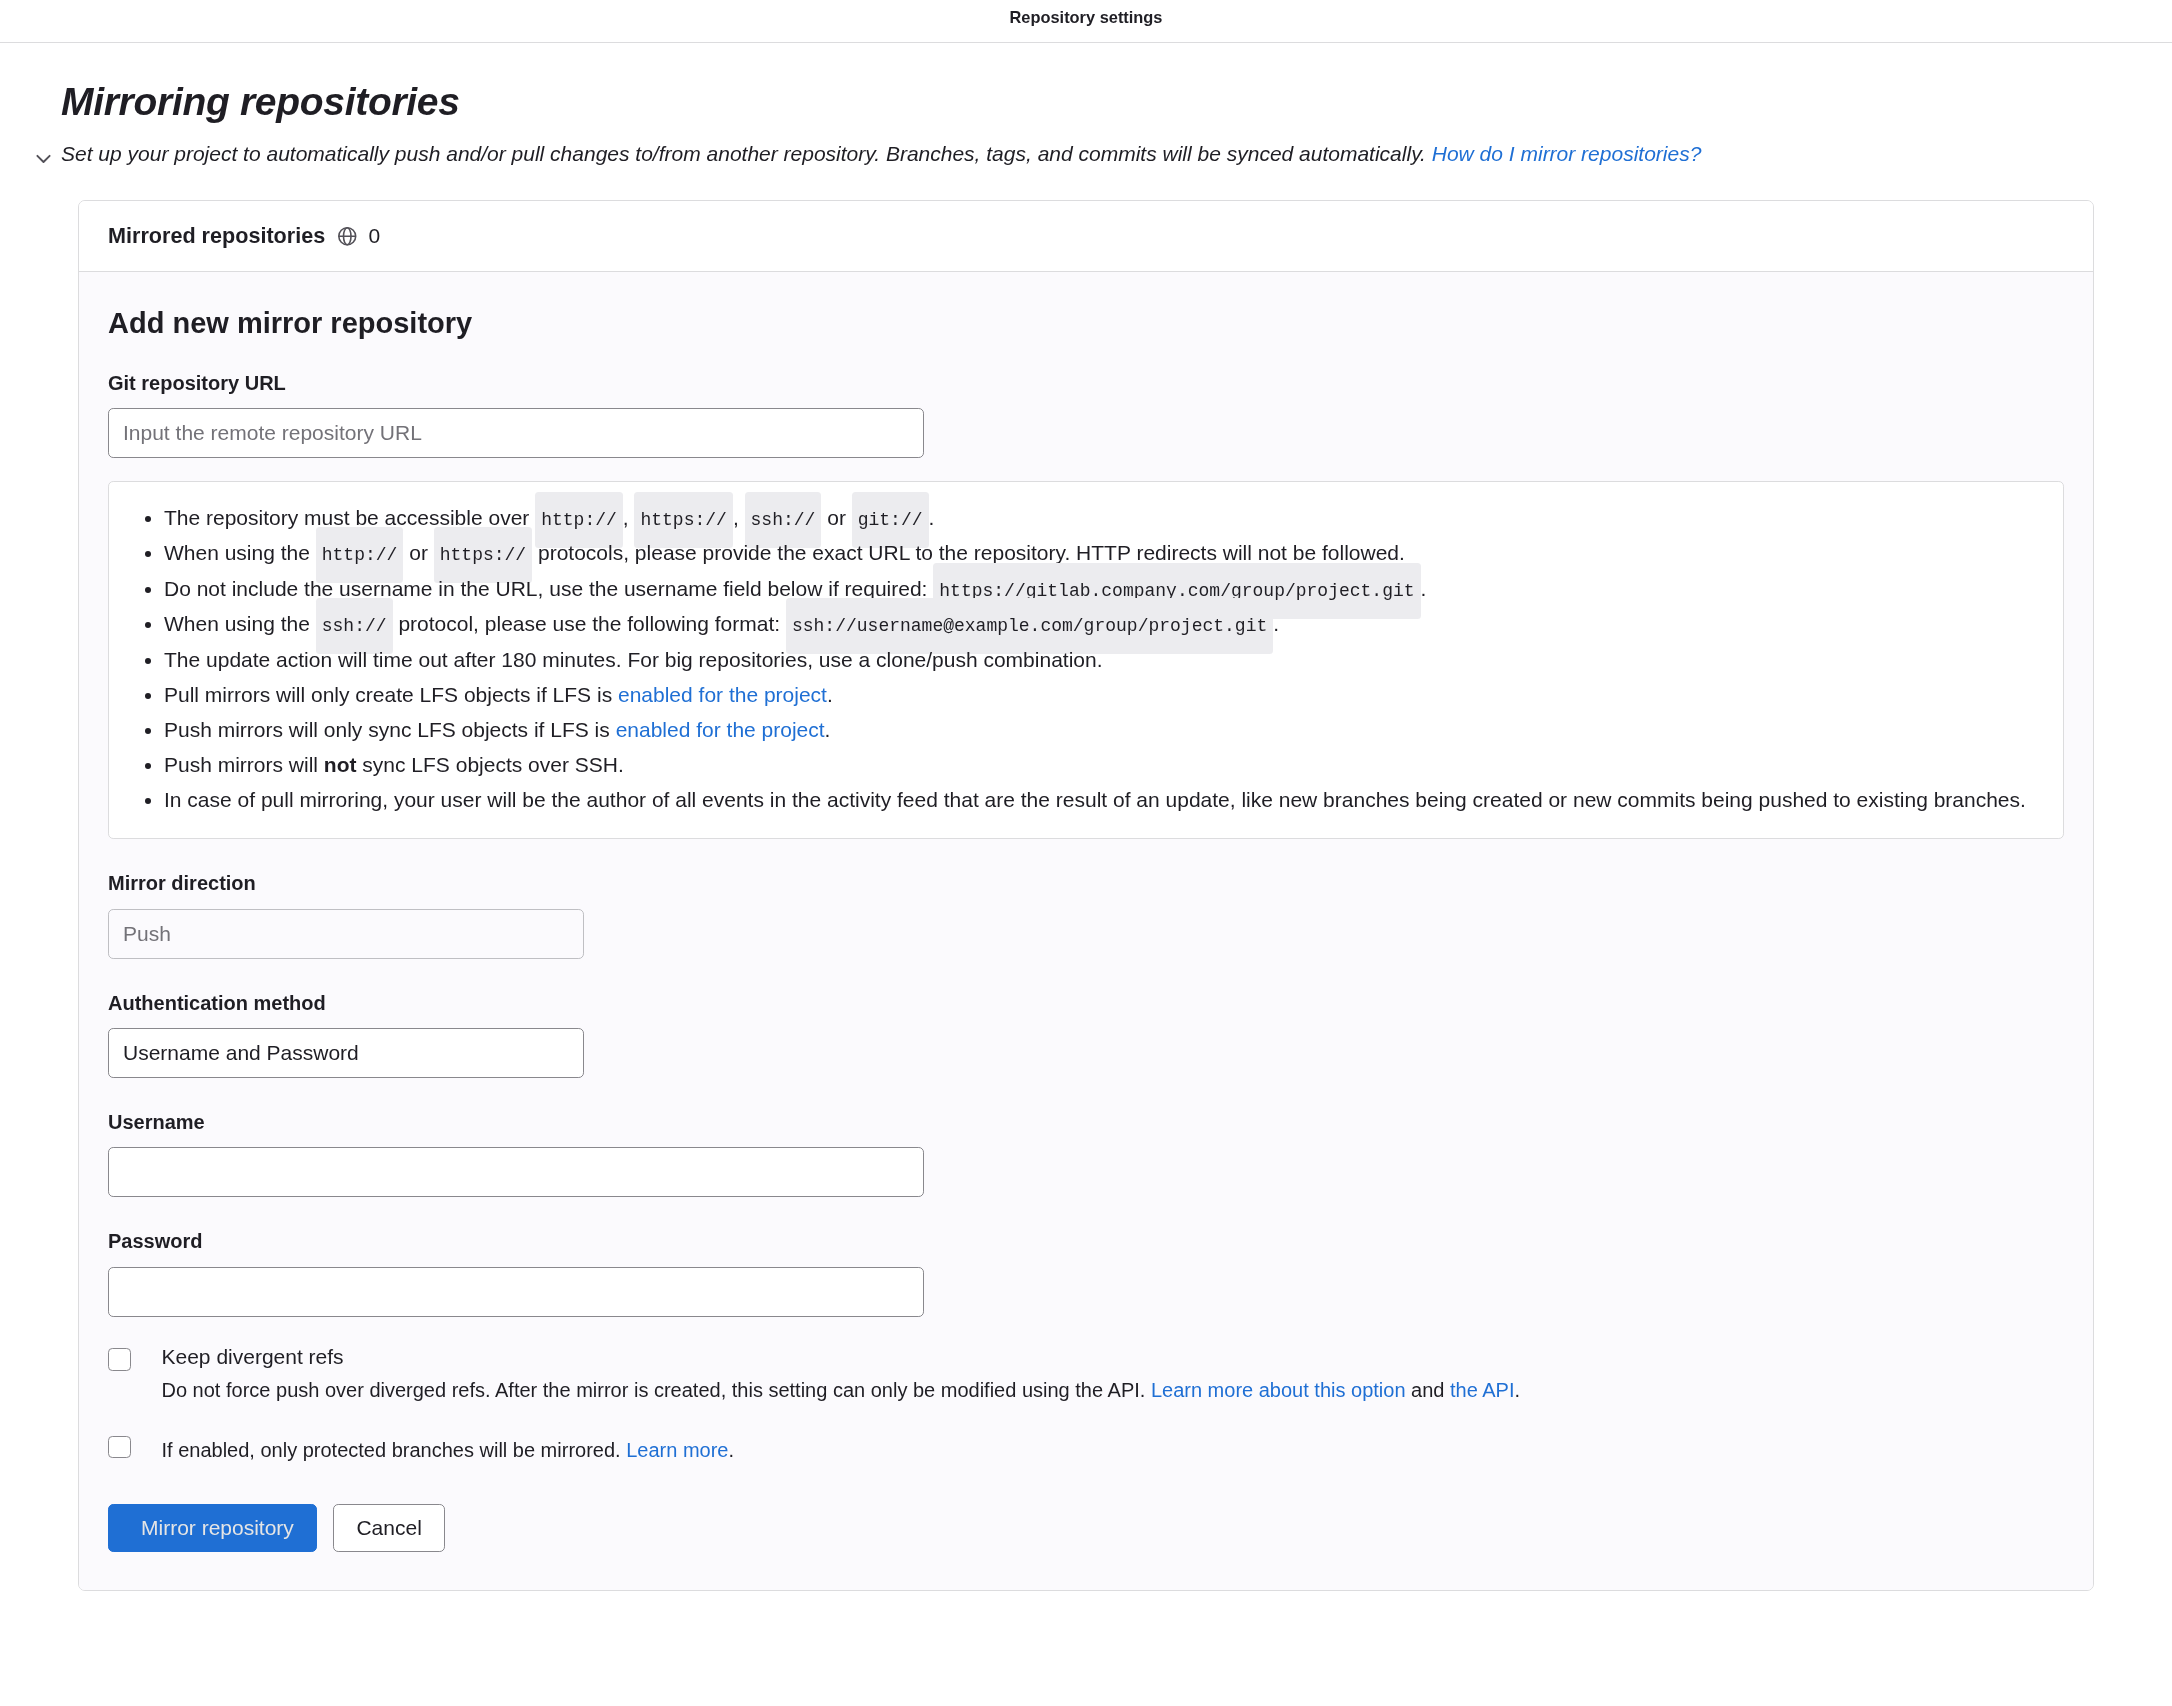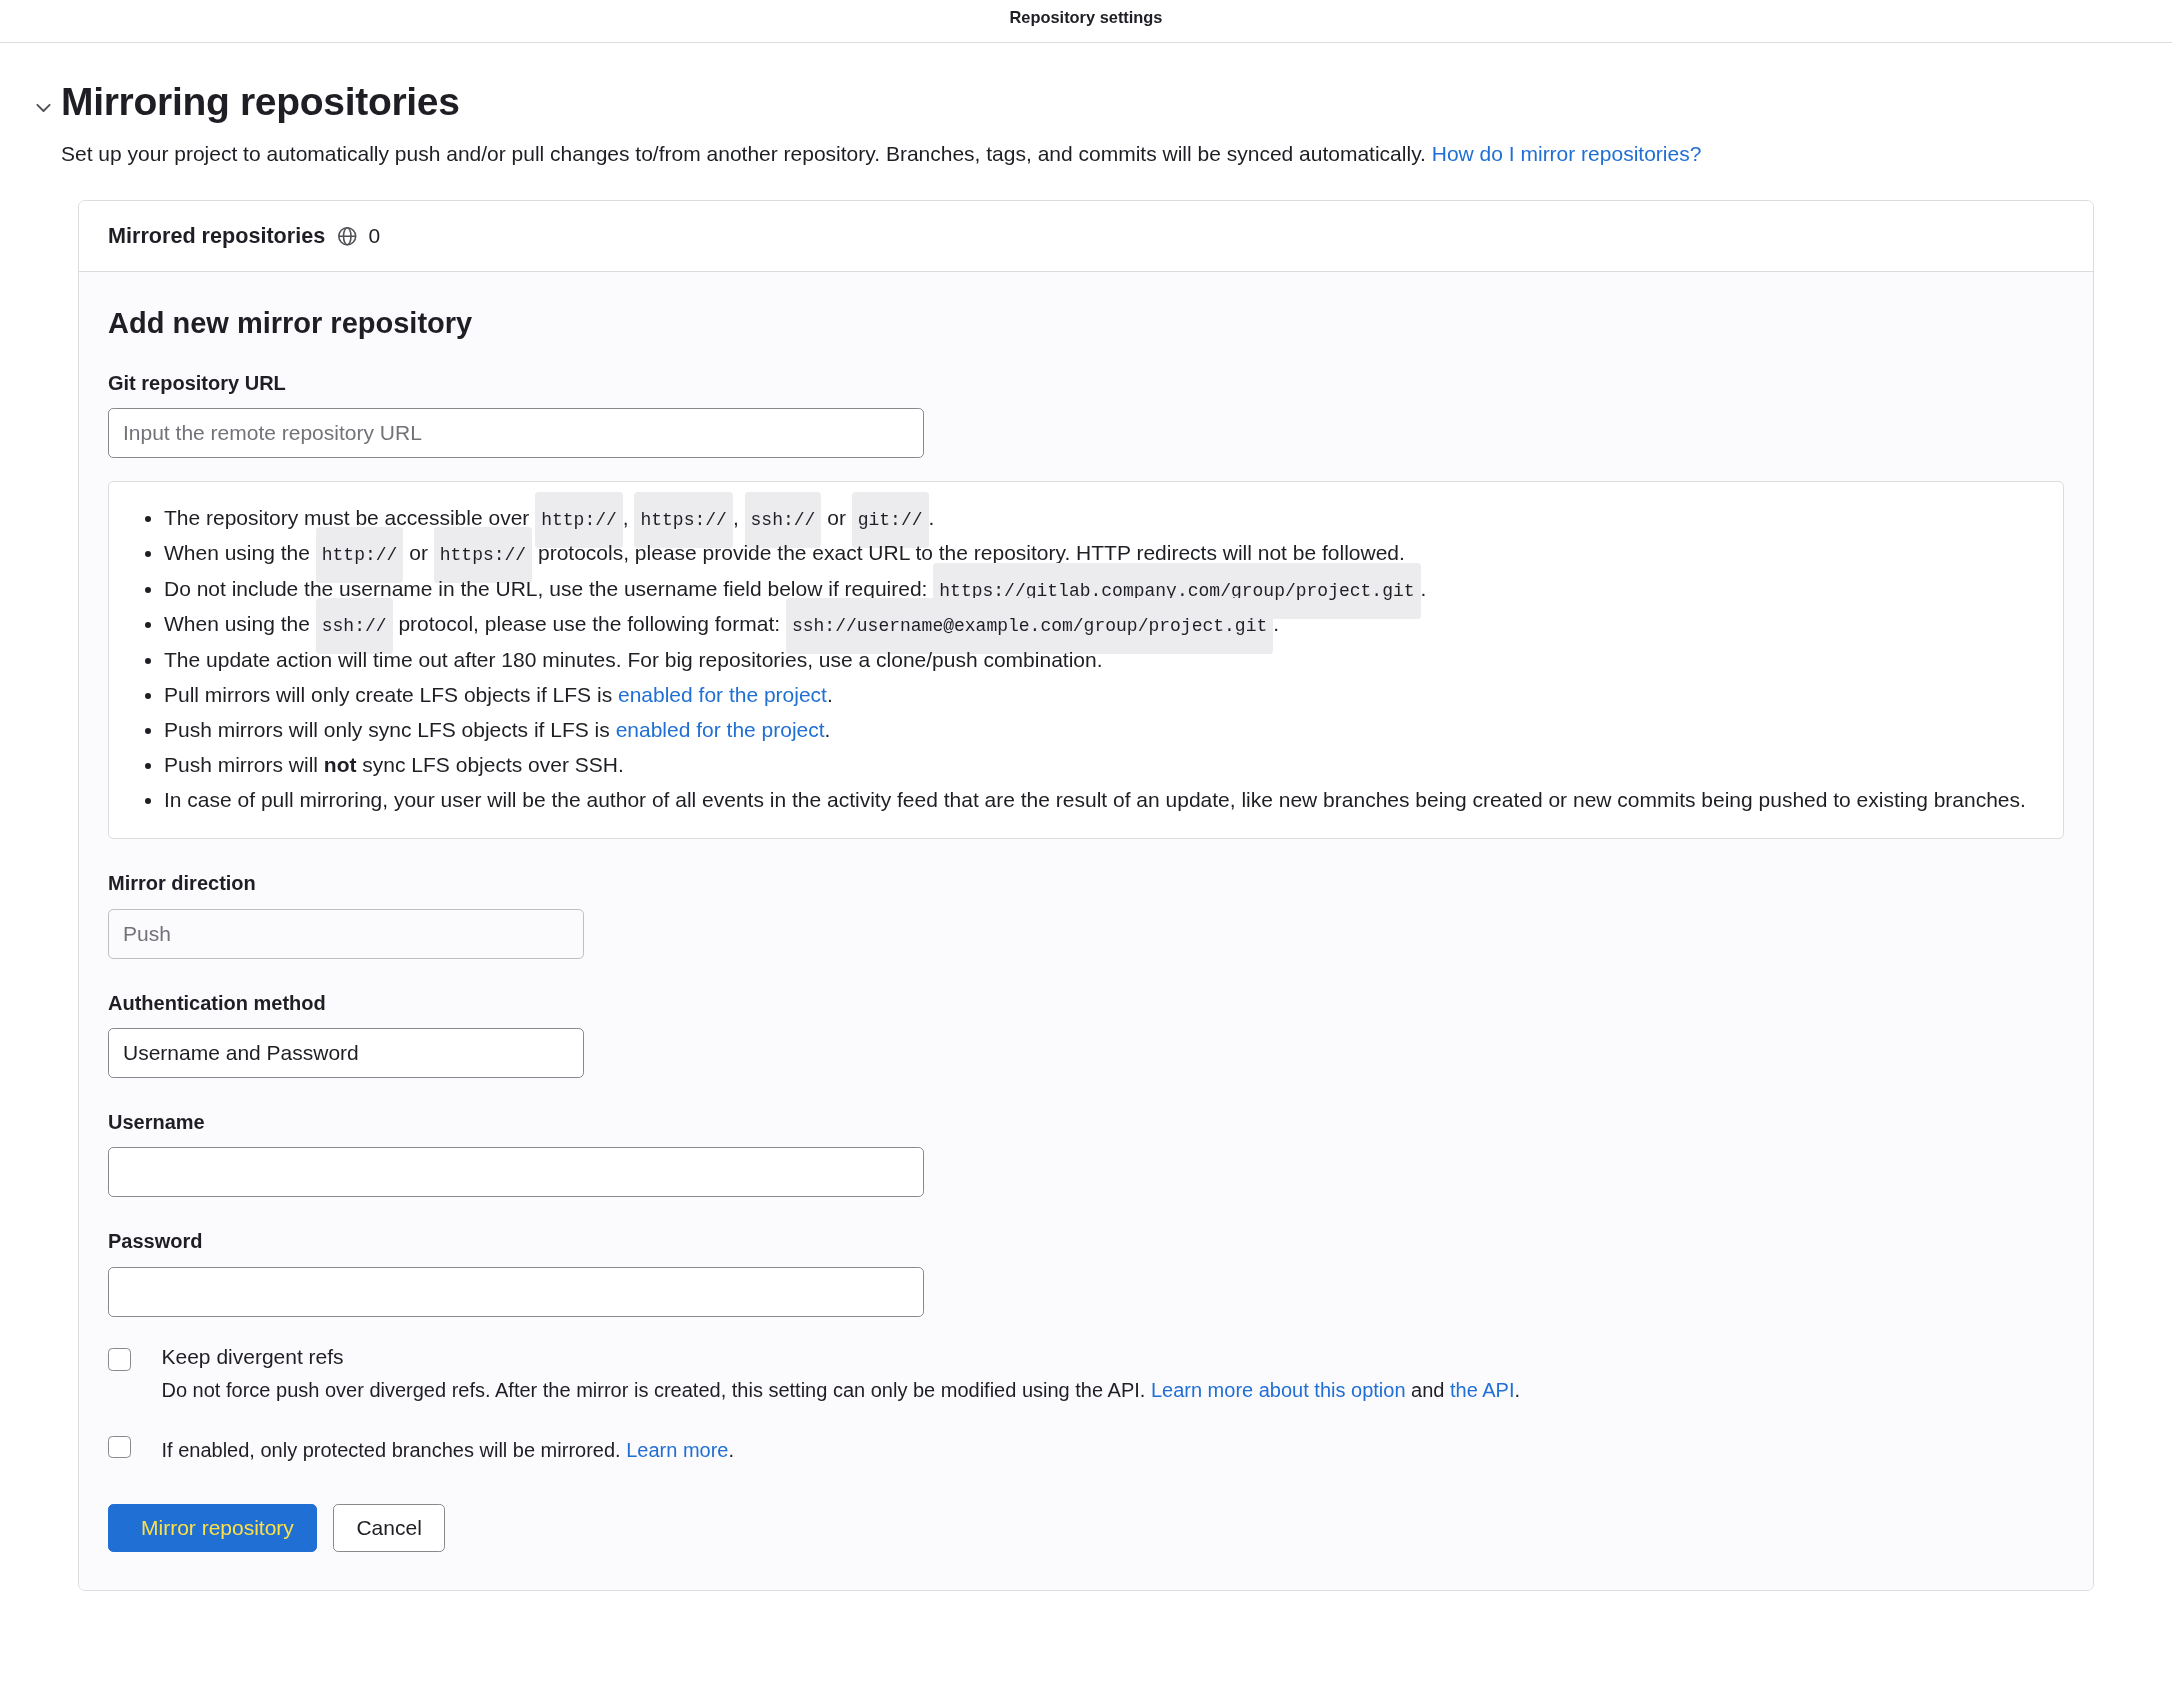--- a/index.html
+++ b/index.html
@@ -21,22 +21,23 @@
     font-weight: bold;
     color: #1f1e24;
     border-bottom: 0.9px solid #dcdcde;
     text-align: center;
   }
   .page {
     padding: 0 26px;
   }
   .section-header {
     display: flex;
-    align-items: flex-start;
+    align-items: flex-end;
     padding-top: 35px;
+    font-style: italic;
   }
   .chevron {
     width: 35px;
     flex: 0 0 35px;
     padding-top: 19px;
     color: #535158;
     font-size: 19px;
     text-align: center;
     cursor: pointer;
     user-select: none;
@@ -194,21 +195,21 @@
     font-family: "Liberation Sans", sans-serif;
     font-size: 21px;
     border-radius: 5.2px;
     padding: 11.2px 22.5px;
     cursor: pointer;
     border: 0.9px solid transparent;
   }
   .btn-primary {
     background: #1f6fd4;
     border-color: #1f6fd4;
-    color: #fde047;
+    color: #e5e5e5;
     padding-left: 32px;
   }
   .btn-secondary {
     background: #fff;
     border-color: #89888d;
     color: #1f1e24;
   }
   .bold-inline { font-weight: bold; }
 </style>
 </head>

